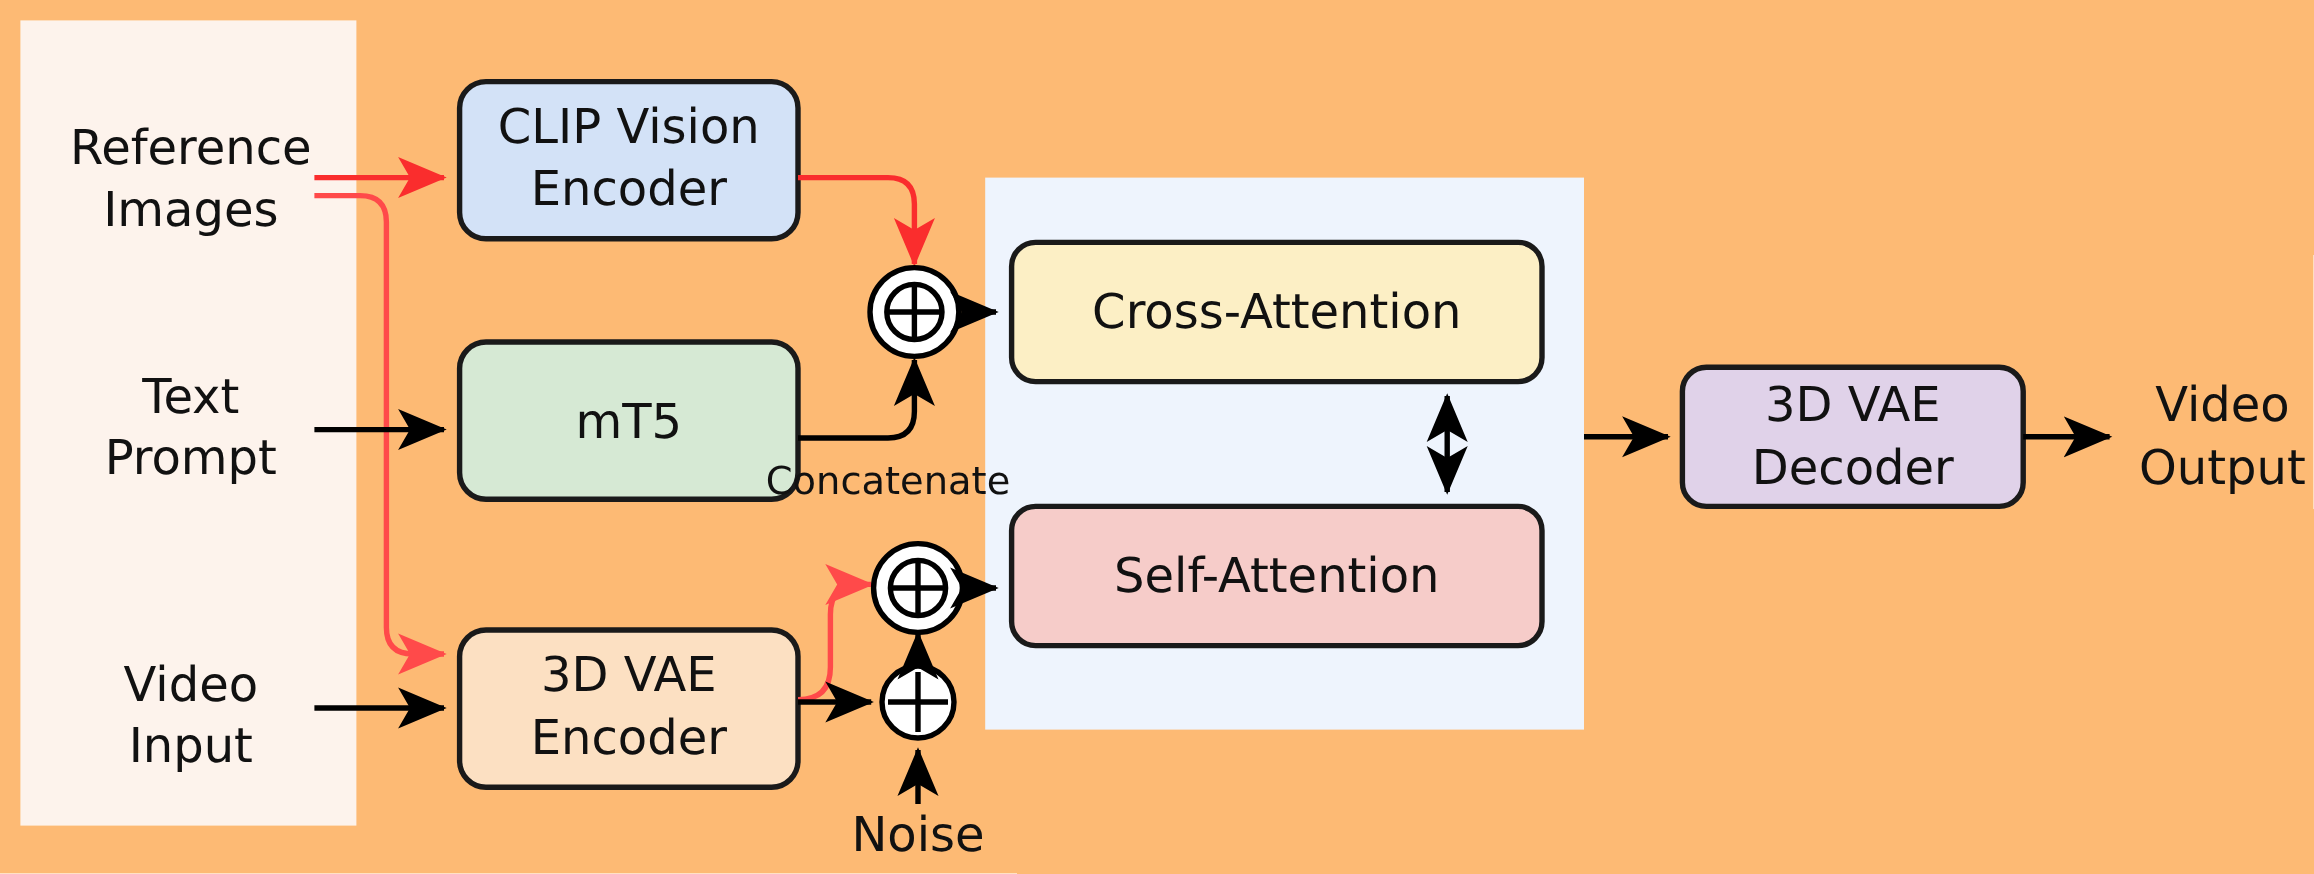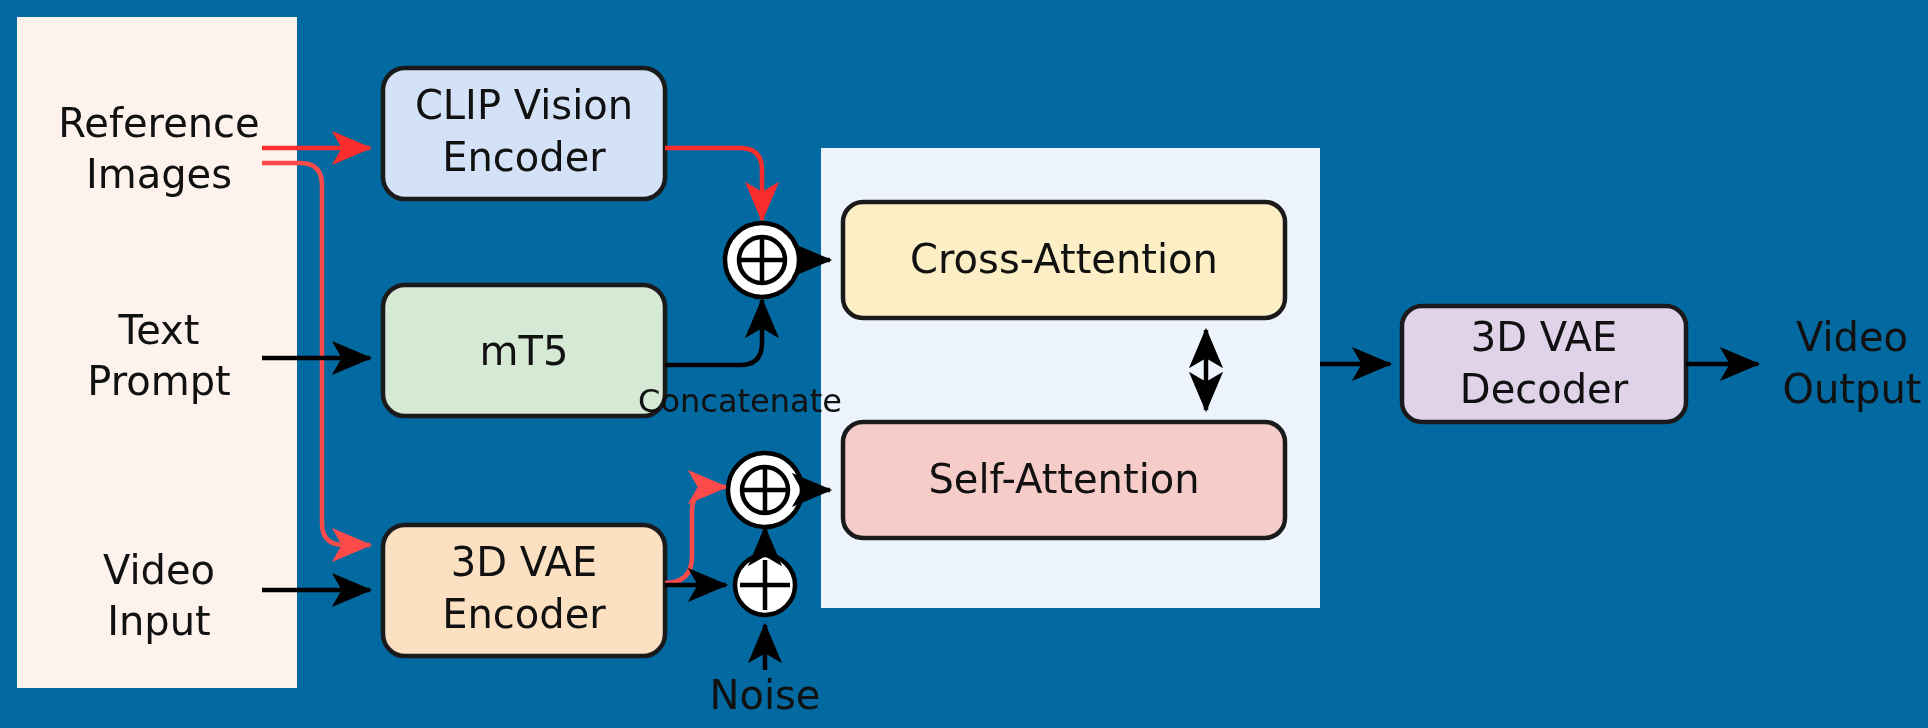--- a/index.html
+++ b/index.html
@@ -10,21 +10,21 @@
   body {
     width: 1928px;
     height: 728px;
     font-family: "DejaVu Sans", sans-serif;
     overflow: hidden;
   }
   #diagram-root {
     position: relative;
     width: 1928px;
     height: 728px;
-    background: #0369a1;
+    background: #fdba74;
   }
   svg.diagram {
     position: absolute;
     top: 0;
     left: 0;
     width: 1928px;
     height: 728px;
     display: block;
   }
   .box-label, .plain-label, .edge-label {

